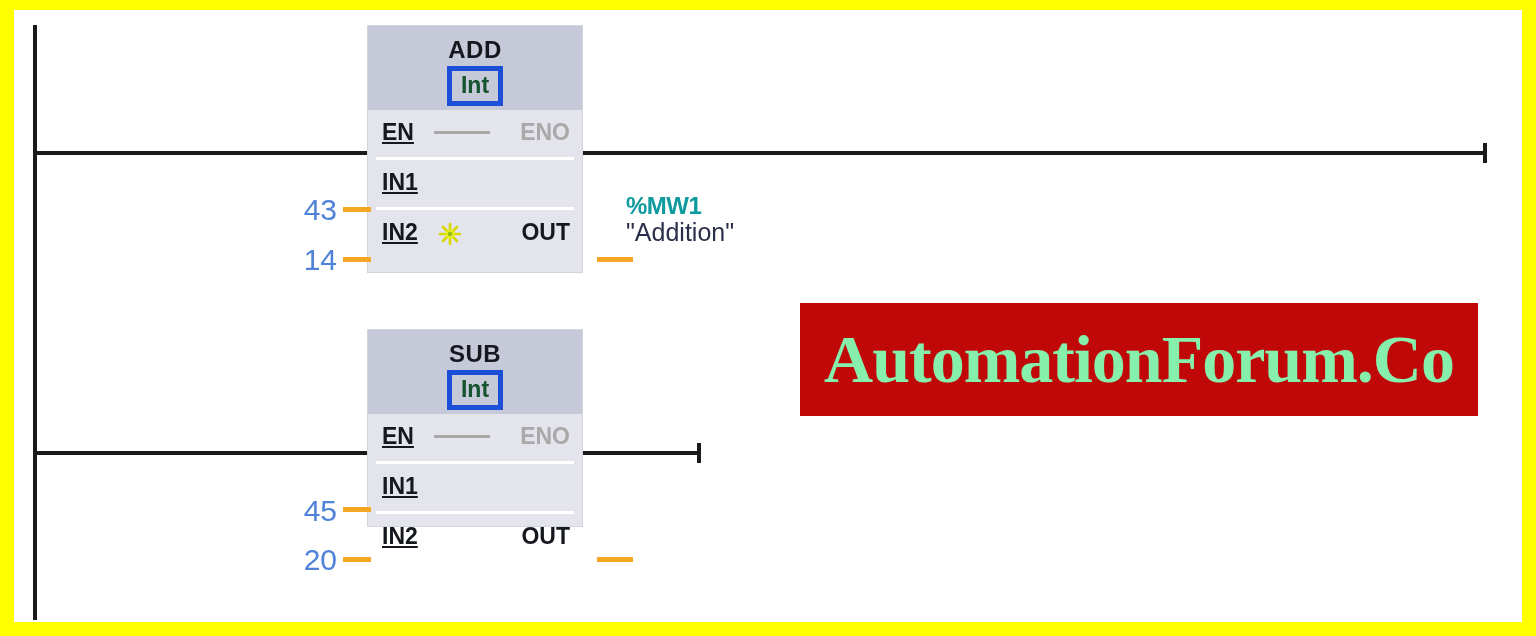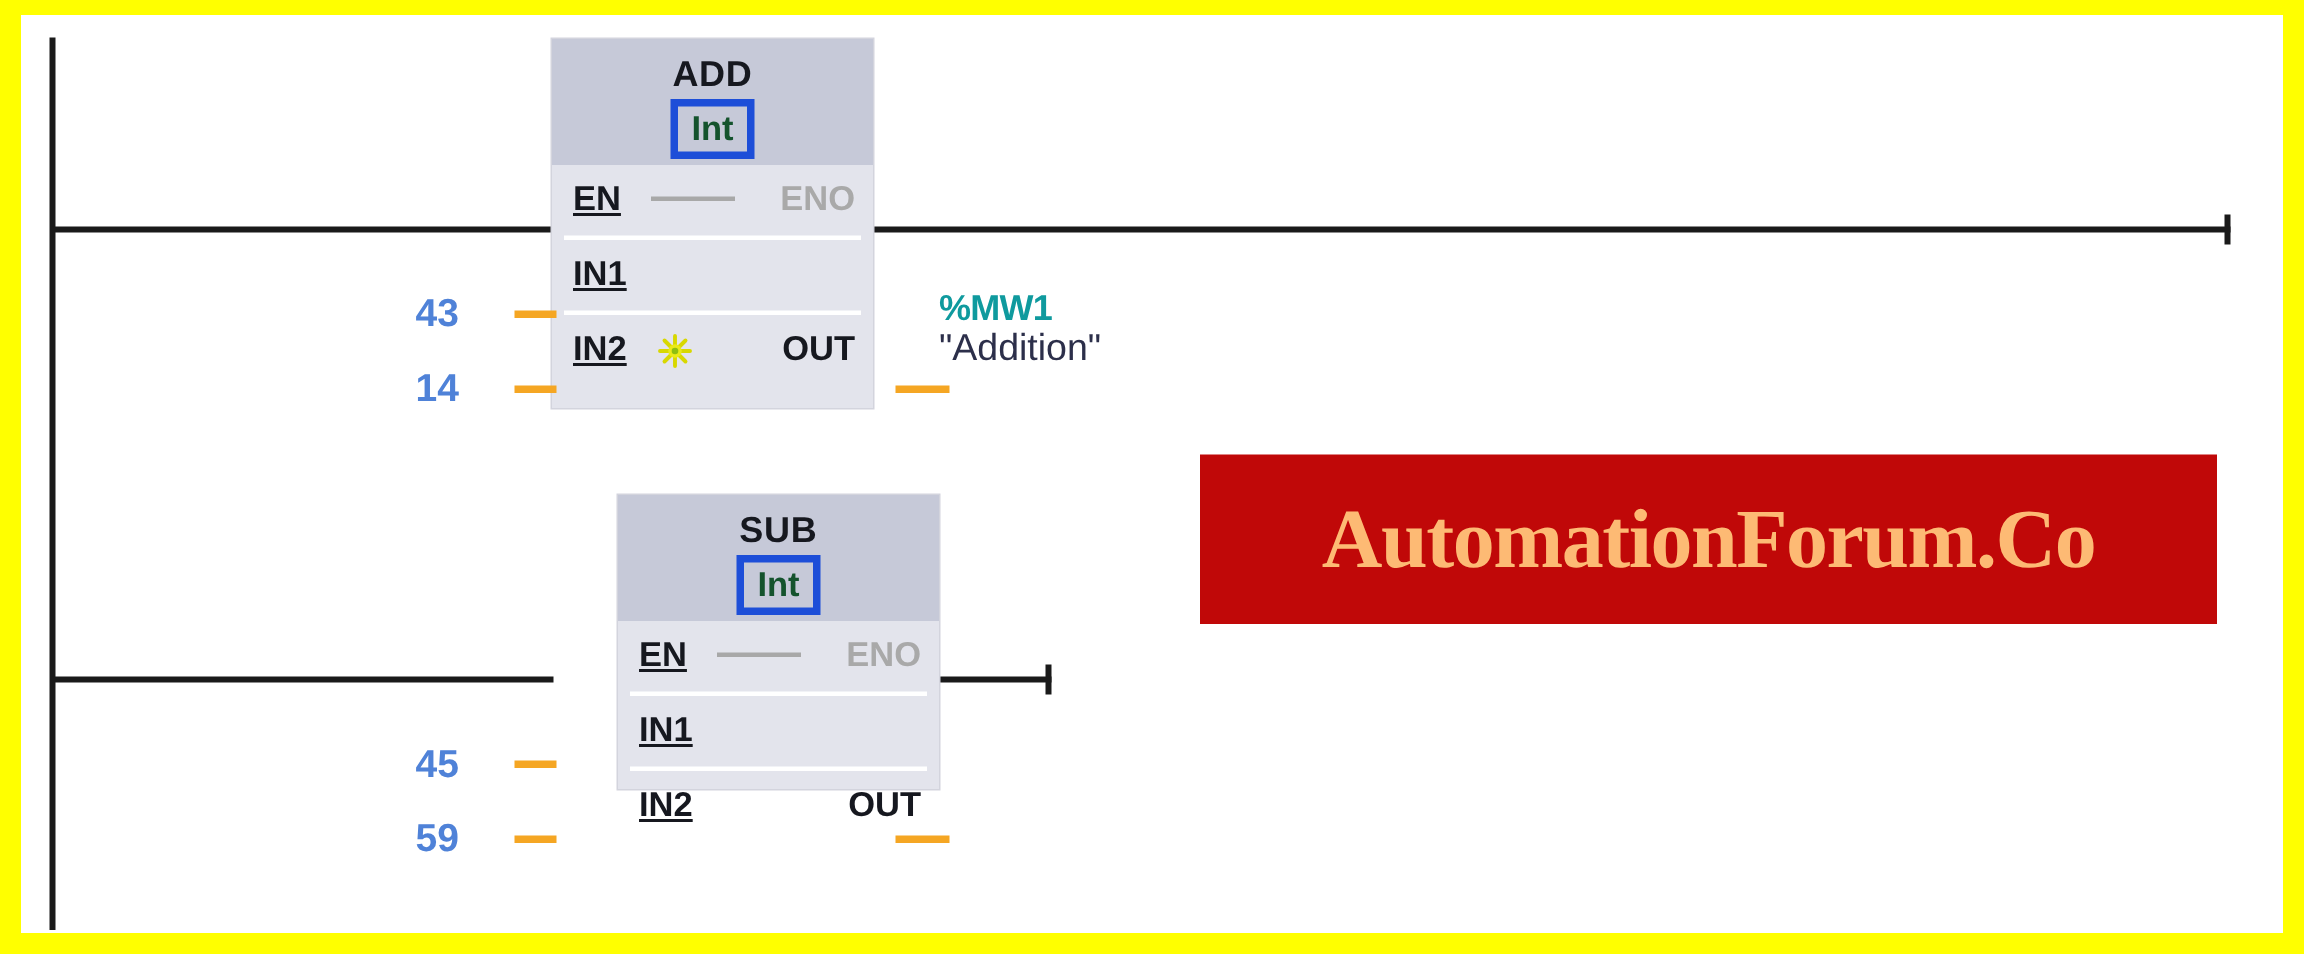--- a/index.html
+++ b/index.html
@@ -61,21 +61,21 @@
   .tick-sub { left: 683px;  top: 433px; }
 
   
   .fb {
     position: absolute;
     width: 214px;
     background: #e3e4ec;
     box-shadow: 0 0 0 1px #d3d4dd;
   }
   .fb-add { left: 354px; top: 16px;  height: 246px; }
-  .fb-sub { left: 354px; top: 320px; height: 196px; margin-left: 44px; }
+  .fb-sub { left: 354px; top: 320px; height: 196px; }
 
   .fb-header {
     height: 84px;
     background: #c6c9d8;
     text-align: center;
     position: relative;
   }
   .fb-title {
     padding-top: 10px;
     font-size: 24px;
@@ -166,23 +166,24 @@
   }
   .wire-in-add1 { left: 329px; top: 197px; width: 28px; }
   .wire-in-add2 { left: 329px; top: 247px; width: 28px; }
   .wire-out-add { left: 583px; top: 247px; width: 36px; }
   .wire-in-sub1 { left: 329px; top: 497px; width: 28px; }
   .wire-in-sub2 { left: 329px; top: 547px; width: 28px; }
   .wire-out-sub { left: 583px; top: 547px; width: 36px; }
 
   .literal {
     position: absolute;
-    font-size: 26px;
-    font-weight: bold;
+    font-size: 30px;
+    font-weight: normal;
     color: #4f82d8;
+    text-align: right;
     width: 60px;
   }
   .lit-add1 { left: 263px; top: 183px; }
   .lit-add2 { left: 263px; top: 233px; }
   .lit-sub1 { left: 263px; top: 484px; }
   .lit-sub2 { left: 263px; top: 533px; }
 
   
   .operand {
     position: absolute;
@@ -214,22 +215,22 @@
     width: 678px;
     height: 113px;
     background: #c00808;
     display: flex;
     align-items: center;
     justify-content: center;
   }
   .banner-text {
     font-family: "Liberation Serif", serif;
     font-weight: bold;
-    font-size: 56px;
-    color: #fdba74;
+    font-size: 68px;
+    color: #86efac;
     letter-spacing: -1px;
     white-space: nowrap;
   }
 </style>
 </head>
 <body>
 
 <div id="screenshot">
   <div class="canvas">
 
@@ -315,21 +316,21 @@
 
         <div class="pin-row row-in2">
           <span class="pin-left">IN2</span>
           <span class="pin-right">OUT</span>
         </div>
 
       </div>
     </div>
 
     <div class="literal lit-sub1">45</div>
-    <div class="literal lit-sub2">59</div>
+    <div class="literal lit-sub2">20</div>
 
     <div class="wire wire-in-sub1"></div>
     <div class="wire wire-in-sub2"></div>
     <div class="wire wire-out-sub"></div>
 
 
     <div class="banner">
       <span class="banner-text">AutomationForum.Co</span>
     </div>
 

